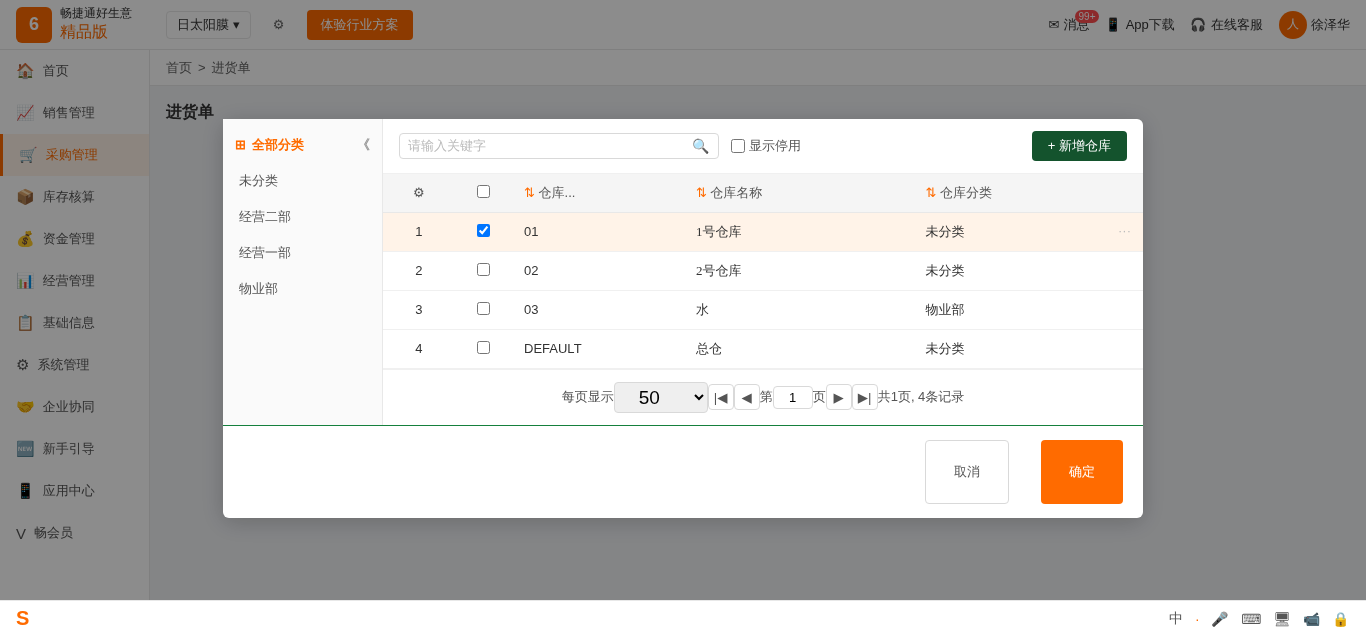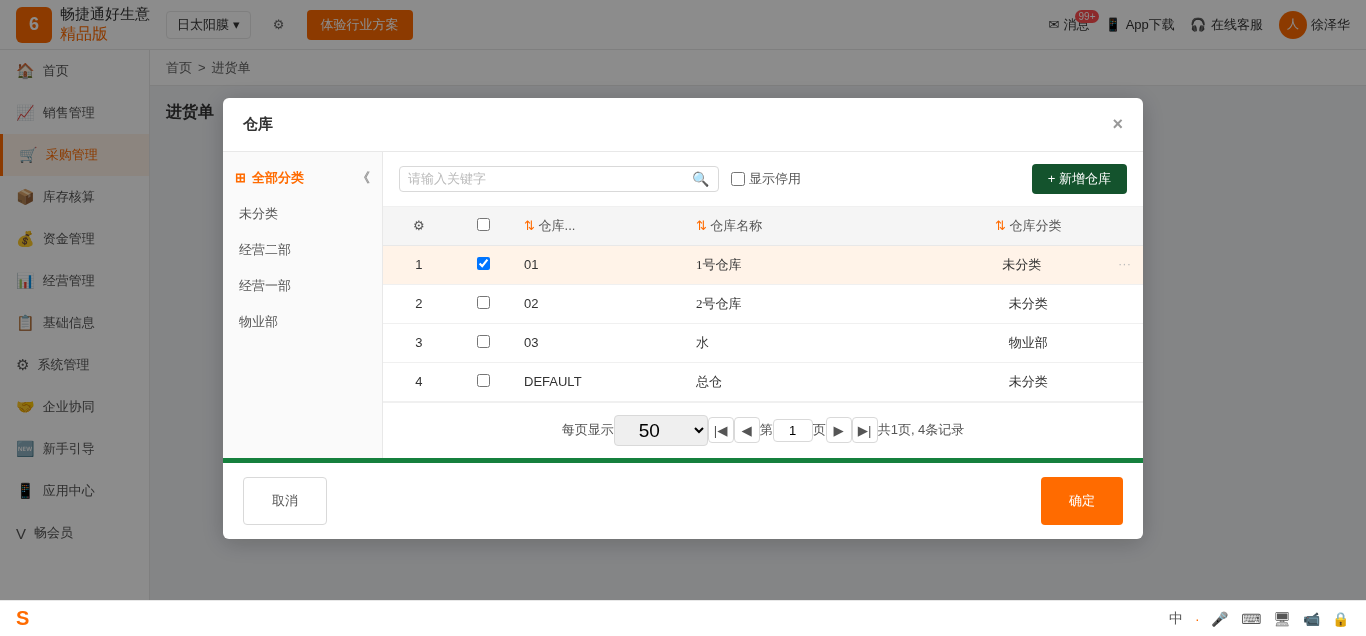--- a/index.html
+++ b/index.html
@@ -23,21 +23,21 @@
     }
     .logo-icon {
       width: 36px; height: 36px;
       background: #ff6b00;
       border-radius: 6px;
       display: flex; align-items: center; justify-content: center;
       color: #fff; font-weight: bold; font-size: 18px;
       margin-right: 8px;
       flex-shrink: 0;
     }
-    .logo-text { font-size: 15px; color: #333; line-height: 1.3; }
+    .logo-text { font-size: 12px; color: #333; line-height: 1.3; }
     .logo-sub { font-size: 16px; color: #ff6b00; }
     .header-center {
       flex: 1;
       display: flex;
       align-items: center;
       gap: 12px;
     }
     .store-selector {
       display: flex; align-items: center; gap: 4px;
       font-size: 13px; color: #333; cursor: pointer;
@@ -288,21 +288,21 @@
     tbody tr.selected { background: #fff3e8; }
     tbody td {
       padding: 10px 12px;
       color: #333;
     }
     tbody td.center { text-align: center; }
     .col-no { width: 50px; text-align: center; }
     .col-cb { width: 40px; text-align: center; }
     .col-code { width: 120px; }
     .col-name { width: 160px; font-family: Liberation Serif, serif; }
-    .col-cat { width: 160px; text-align: center; }
+    .col-cat { width: 160px; }
 
     
     .dialog-pagination {
       display: flex;
       align-items: center;
       justify-content: center;
       padding: 12px 16px;
       border-top: 1px solid #f0f0f0;
       font-size: 13px;
       color: #555;
@@ -328,40 +328,40 @@
       border: 1px solid #d9d9d9;
       border-radius: 4px;
       padding: 3px 6px;
       text-align: center;
       font-size: 13px;
     }
 
     
     .dialog-footer {
       display: flex;
-      justify-content: space-between;
+      justify-content: flex-end;
       gap: 32px;
       padding: 14px 20px;
-      border-top: 5px solid #15803d;
+      border-top: 1px solid #15803d;
     }
     .cancel-btn {
       background: #fff;
       border: 1px solid #d9d9d9;
       border-radius: 4px;
       padding: 7px 28px;
       font-size: 13px;
       cursor: pointer;
       color: #555;
     }
     .confirm-btn {
       background: #ff6b00;
       color: #fff;
       border: none;
       border-radius: 4px;
-      padding: 15px 28px;
+      padding: 23px 28px;
       font-size: 13px;
       cursor: pointer;
     }
 
     
     .bottom-bar {
       position: fixed;
       bottom: 0; left: 0;
       width: 100%;
       height: 36px;
@@ -482,24 +482,20 @@
     </div>
     <div class="page-content">
       <div class="page-title">进货单</div>
     </div>
   </div>
 </div>
 
 <div class="overlay">
   <div class="dialog">
 
-    <div class="dialog-header">
-      <span>仓库</span>
-      <span class="dialog-close">×</span>
-    </div>
 
     <div class="dialog-body">
 
       <div class="cat-sidebar">
         <div class="cat-item-header">
           <span style="color:#ff6b00;">⊞</span>
           <span>全部分类</span>
           <span style="margin-left:auto;color:#999;">《</span>
         </div>
         <div class="cat-item">未分类</div>

